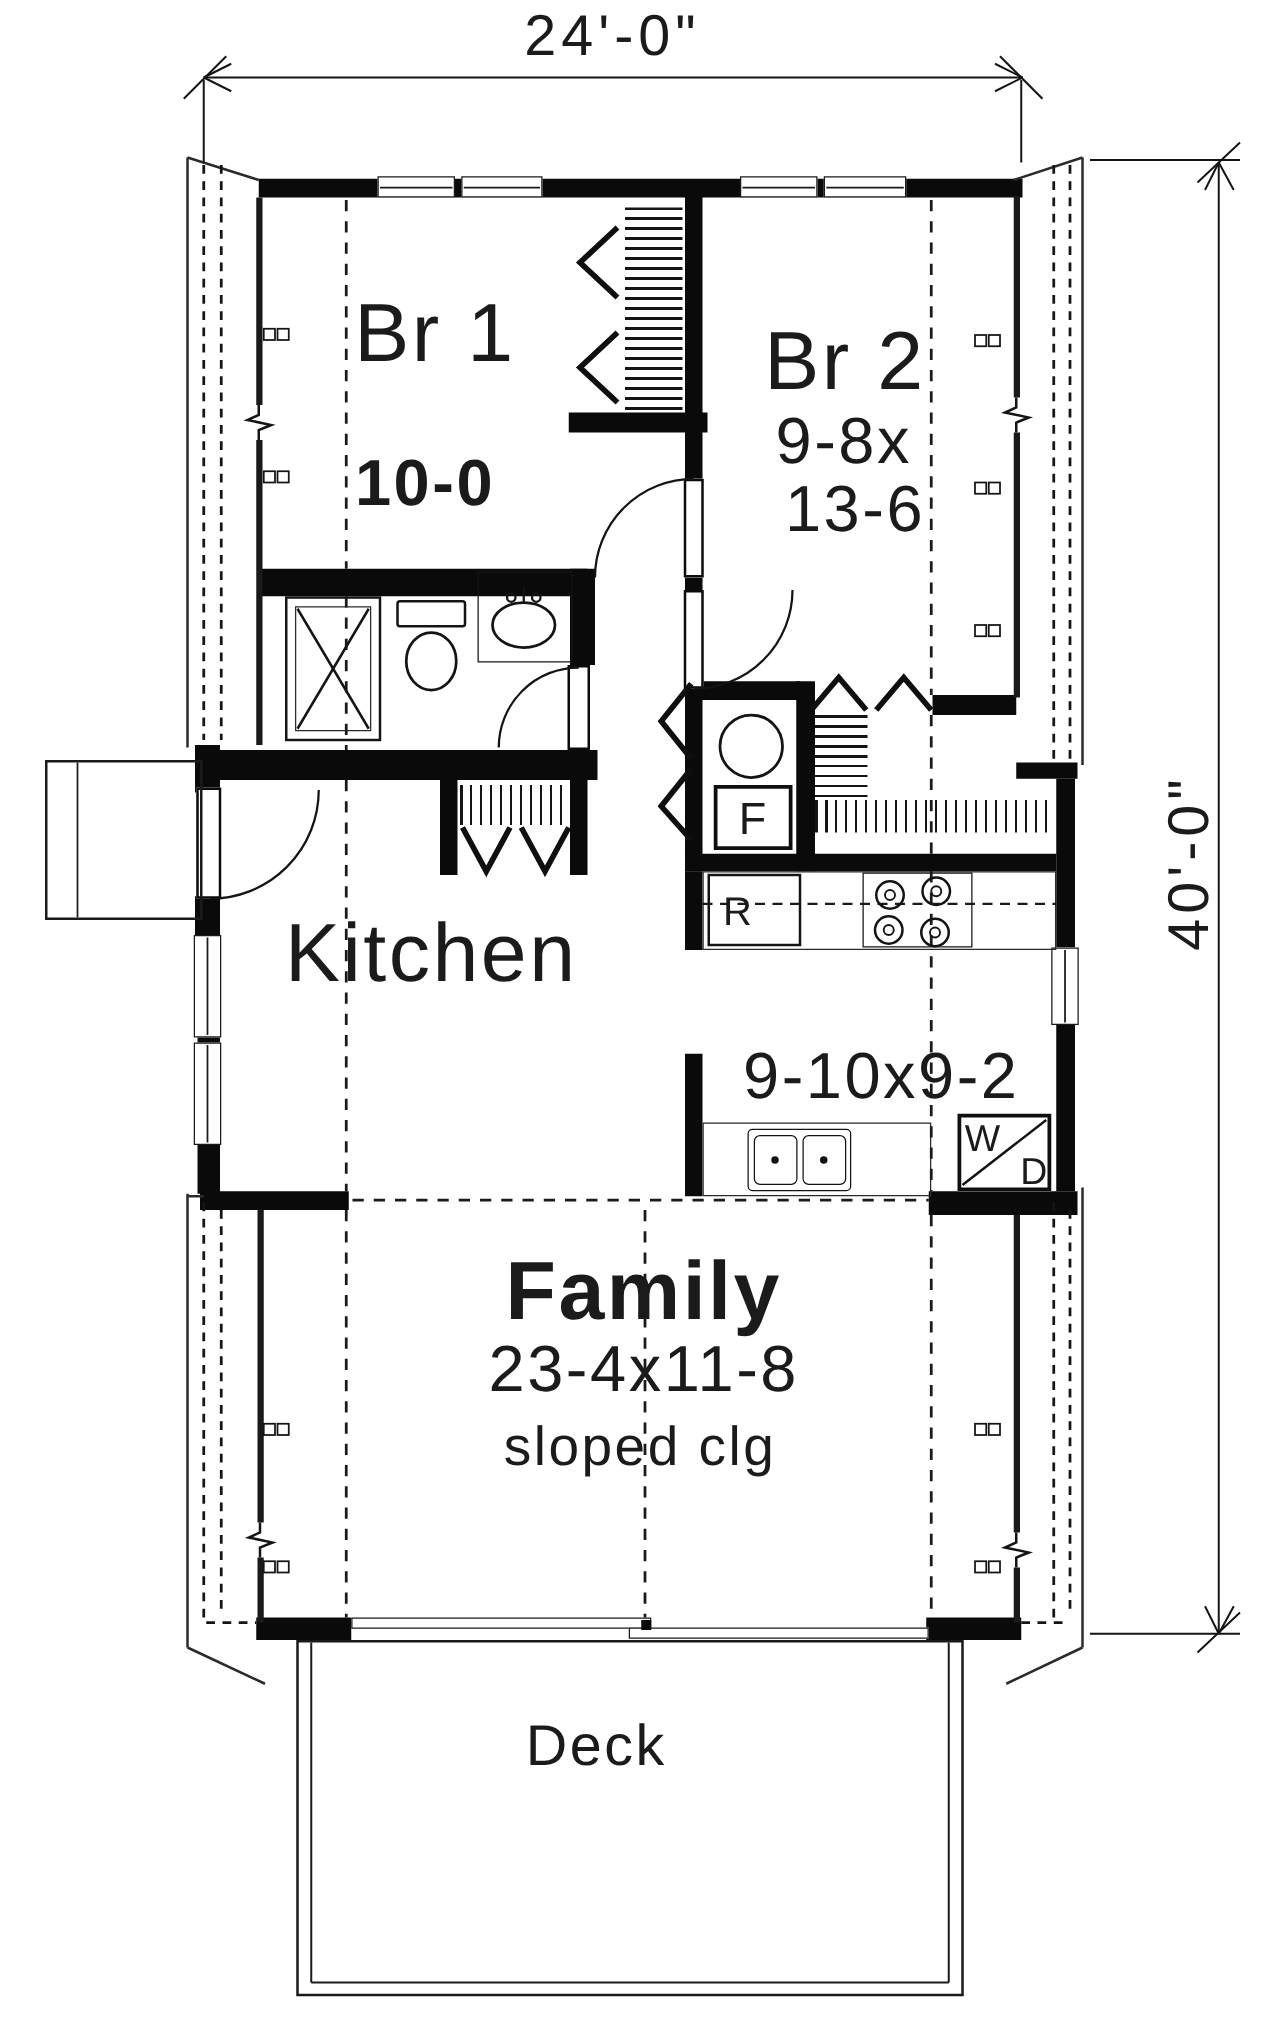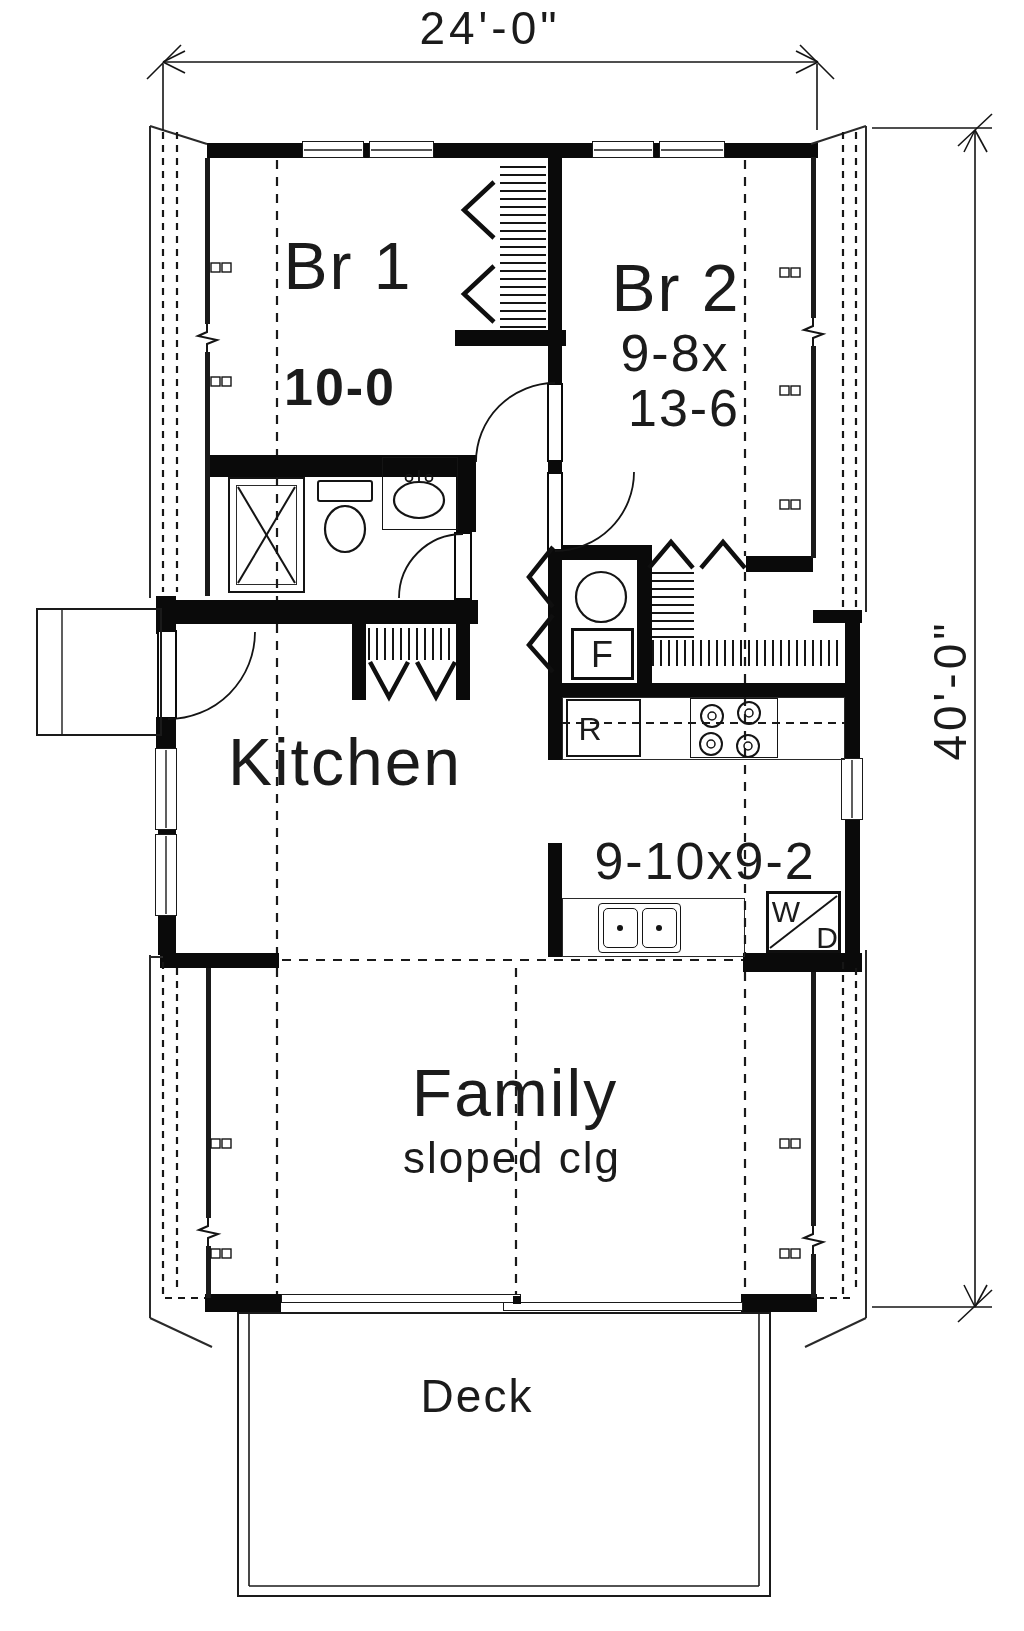--- a/index.html
+++ b/index.html
@@ -270,21 +270,22 @@
   <div class="lbl dims" style="left:340px;top:387px;font-weight:bold;">10-0</div>
 
   <div class="lbl name" style="left:676px;top:288px;">Br 2</div>
   <div class="lbl dims" style="left:675px;top:353px;">9-8x</div>
   <div class="lbl dims" style="left:684px;top:408px;">13-6</div>
 
   <div class="lbl name" style="left:345px;top:762px;">Kitchen</div>
 
   <div class="lbl dims" style="left:705px;top:861px;">9-10x9-2</div>
 
-  <div class="lbl name" style="left:515px;top:1093px;">Family</div>
+  <div class="lbl name" style="left:515px;top:1032px;font-weight:bold;">Family</div>
+  <div class="lbl dims" style="left:515px;top:1096px;">23-4x11-8</div>
   <div class="lbl note" style="left:512px;top:1158px;">sloped clg</div>
 
   <div class="lbl note" style="left:477px;top:1396px;font-size:46px;">Deck</div>
 
   <div class="lbl applbl" style="left:602px;top:655px;font-size:36px;">F</div>
   <div class="lbl applbl" style="left:590px;top:729px;font-size:32px;">R</div>
   <div class="lbl applbl" style="left:786px;top:912px;font-size:30px;">W</div>
   <div class="lbl applbl" style="left:827px;top:938px;font-size:30px;">D</div>
 
 </div>

